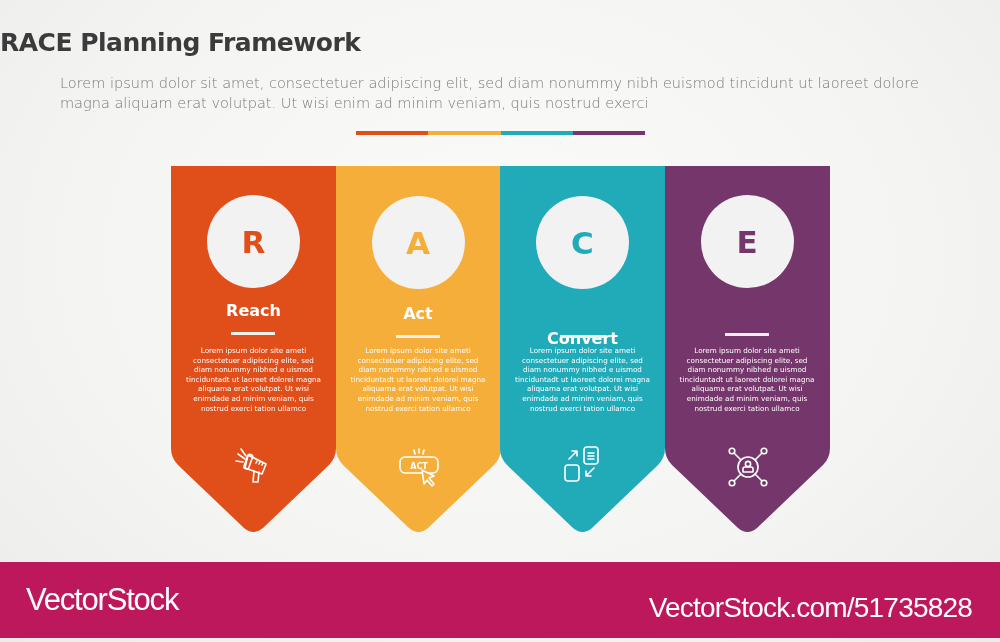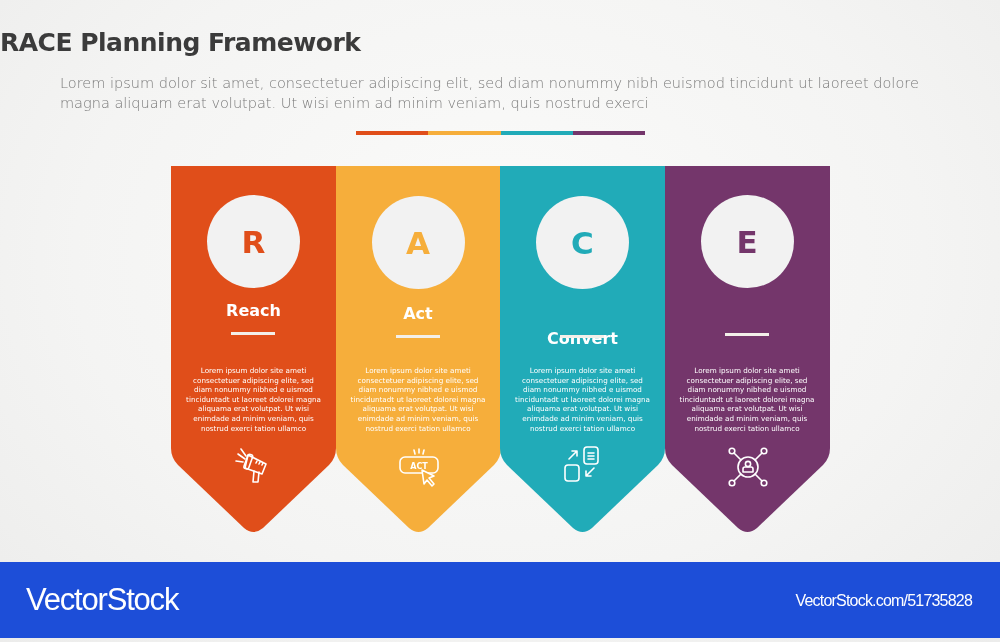--- a/index.html
+++ b/index.html
@@ -38,38 +38,38 @@
   }
   .card-title {
     position: absolute; left: 0; top: 134px; width: 165px; text-align: center;
     font-family: "DejaVu Sans", sans-serif; font-weight: bold; font-size: 16px; color: #ffffff;
   }
   .card-underline {
     position: absolute; left: 60px; top: 166px; width: 44px; height: 3px; background: #f3efe9;
   }
   .card-body {
     position: absolute; left: 14px; top: 180px; width: 137px; text-align: center;
-    font-family: "DejaVu Sans", sans-serif; font-size: 7.2px; line-height: 9.6px; color: #ffffff; margin-top: 20px;
+    font-family: "DejaVu Sans", sans-serif; font-size: 7.2px; line-height: 9.6px; color: #ffffff;
   }
   .card-icon {
     position: absolute; left: 60px; top: 278px; width: 46px; height: 46px;
   }
   .card-icon svg { width: 46px; height: 46px; }
 
   .footer {
     position: absolute; left: 0; top: 562px; width: 1000px; height: 76px;
-    background: #1d4ed8; color: #ffffff;
+    background: #be185d; color: #ffffff;
   }
   .footer-logo {
     position: absolute; left: 26px; top: 20px;
     font-family: "Liberation Sans", sans-serif; font-size: 31px; letter-spacing: -1.2px;
   }
   .footer-url {
     position: absolute; right: 28px; top: 30px;
-    font-family: "Liberation Sans", sans-serif; font-size: 16px; letter-spacing: -0.8px;
+    font-family: "Liberation Sans", sans-serif; font-size: 28px; letter-spacing: -0.8px;
   }
 </style>
 </head>
 <body>
 
 <div class="title">RACE Planning Framework</div>
 <div class="subtitle">Lorem ipsum dolor sit amet, consectetuer adipiscing elit, sed diam nonummy nibh euismod tincidunt ut laoreet dolore magna aliquam erat volutpat. Ut wisi enim ad minim veniam, quis nostrud exerci</div>
 
 <div class="color-bar">
   <span style="background:#e04e1a"></span>

